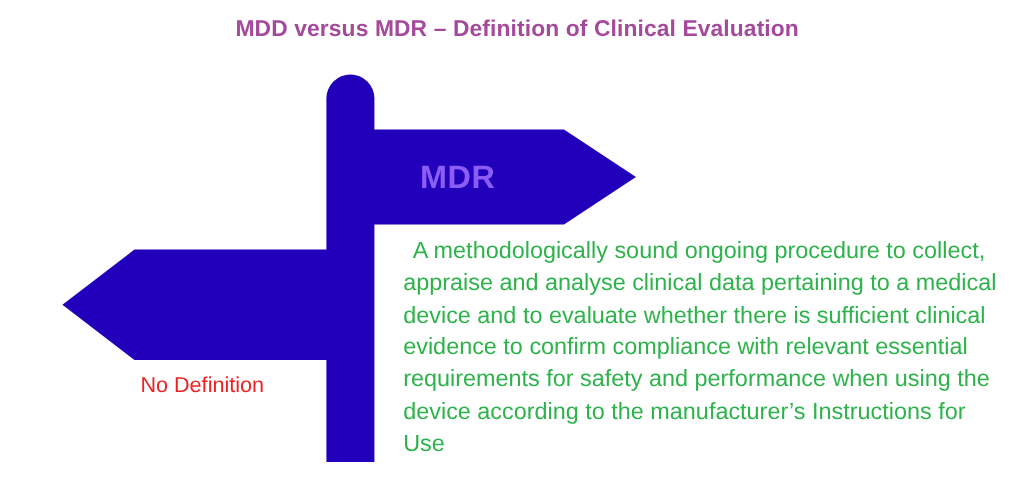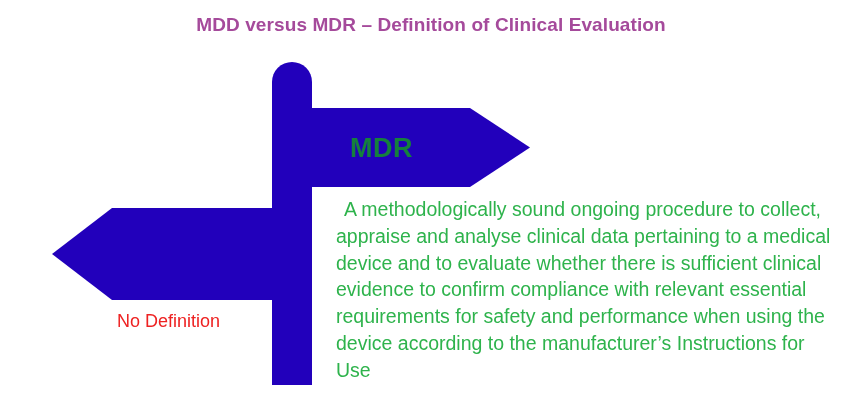--- a/index.html
+++ b/index.html
@@ -46,21 +46,21 @@
     width: 862px;
     height: 409px;
     pointer-events: none;
   }
 
   
   .arrow-label {
     position: absolute;
     font-family: "Liberation Sans", sans-serif;
     font-weight: bold;
-    color: #15803d;
+    color: #8b5cf6;
     font-size: 27px;
     letter-spacing: 0.5px;
     white-space: nowrap;
   }
   #mdr-label {
     left: 350px;
     top: 133px;
   }
   #mdd-label {
     left: 158px;

